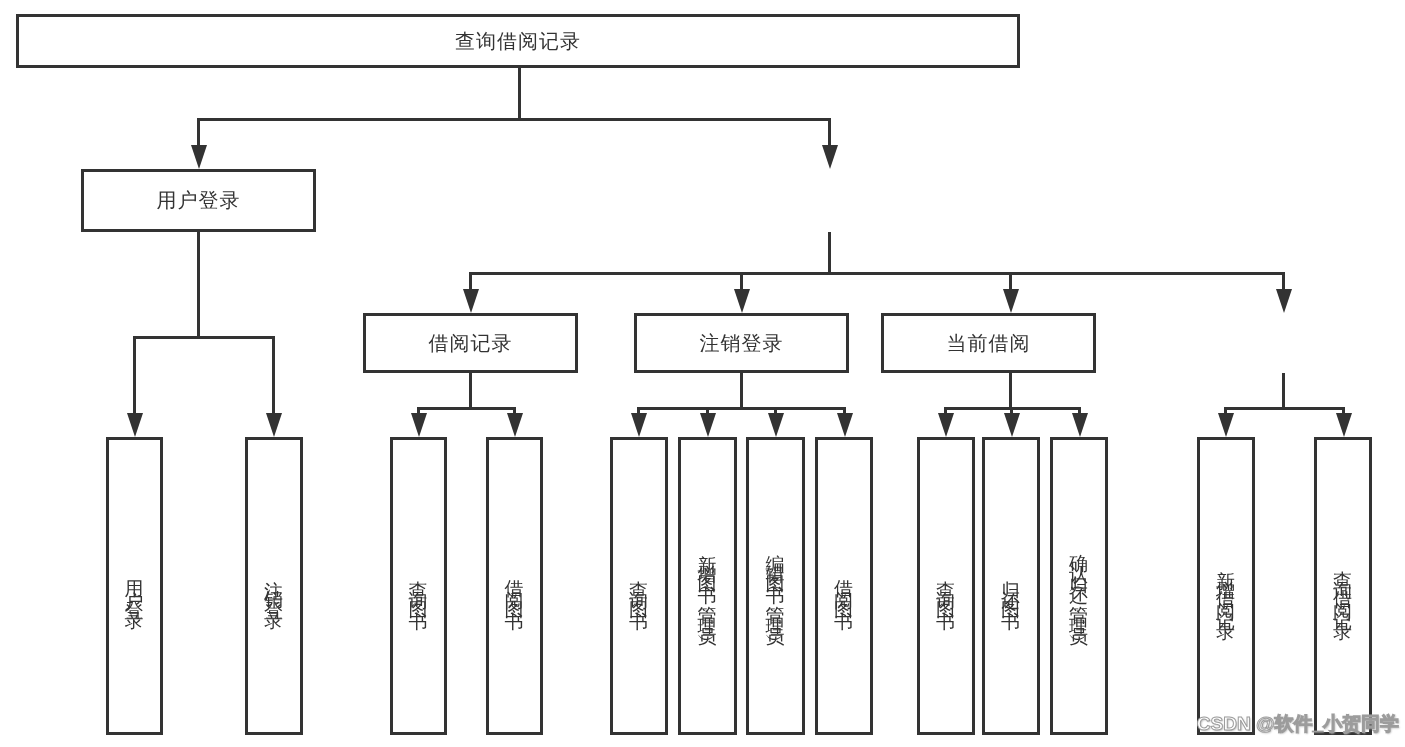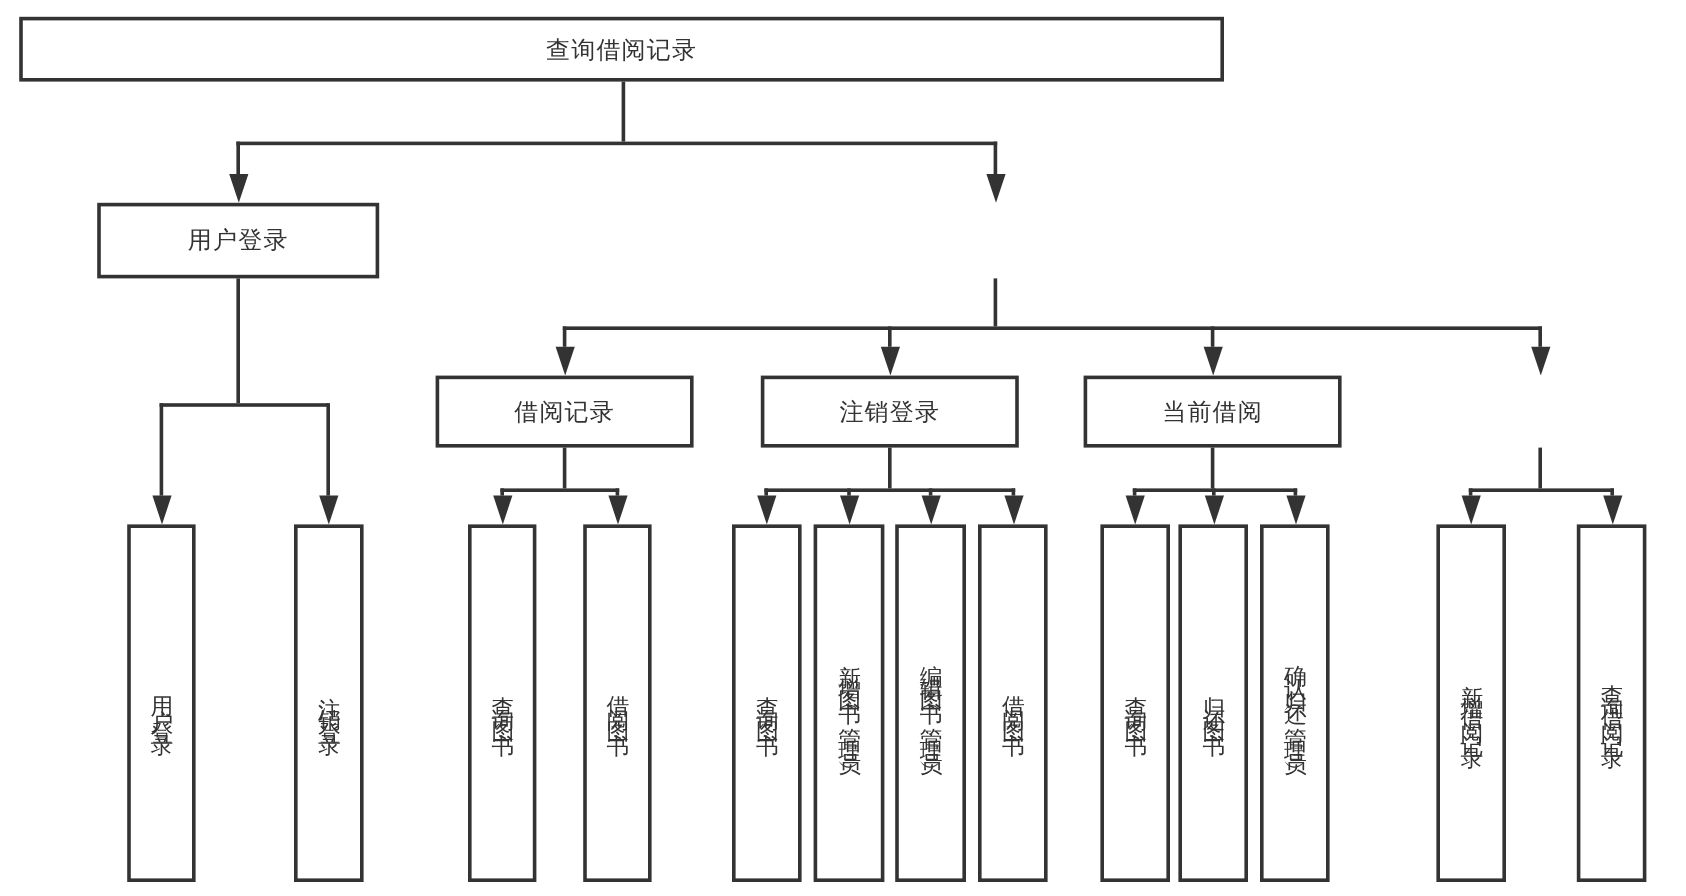--- a/index.html
+++ b/index.html
@@ -72,21 +72,21 @@
 
   <div class="vline" style="left:828px;top:232px;height:40px;"></div>
   <div class="hline" style="left:469px;top:272px;width:816px;"></div>
   <div class="stub" style="left:469px;top:272px;height:17px;"></div>
   <div class="stub" style="left:740px;top:272px;height:17px;"></div>
   <div class="stub" style="left:1009px;top:272px;height:17px;"></div>
   <div class="stub" style="left:1282px;top:272px;height:17px;"></div>
 
   <div class="box hbox" style="left:363px;top:313px;width:215px;height:60px;">借阅记录</div>
   <div class="box hbox" style="left:634px;top:313px;width:215px;height:60px;">注销登录</div>
-  <div class="box hbox" style="left:903px;top:313px;width:215px;height:60px;">当前借阅</div>
+  <div class="box hbox" style="left:881px;top:313px;width:215px;height:60px;">当前借阅</div>
 
   <div class="vline" style="left:469px;top:373px;height:34px;"></div>
   <div class="hline" style="left:417px;top:407px;width:99px;"></div>
   <div class="stub" style="left:417px;top:407px;height:6px;"></div>
   <div class="stub" style="left:513px;top:407px;height:6px;"></div>
 
   <div class="vline" style="left:740px;top:373px;height:34px;"></div>
   <div class="hline" style="left:637px;top:407px;width:209px;"></div>
   <div class="stub" style="left:637px;top:407px;height:6px;"></div>
   <div class="stub" style="left:706px;top:407px;height:6px;"></div>
@@ -141,14 +141,15 @@
     <span>确认归还（管理员）</span>
   </div>
 
   <div class="box vbox" style="left:1197px;top:437px;width:58px;height:298px;">
     <span>新增借阅记录</span>
   </div>
   <div class="box vbox" style="left:1314px;top:437px;width:58px;height:298px;">
     <span>查询借阅记录</span>
   </div>
 
+  <div class="watermark">CSDN @软件_小贺同学</div>
 
 </div>
 
 </body></html>

